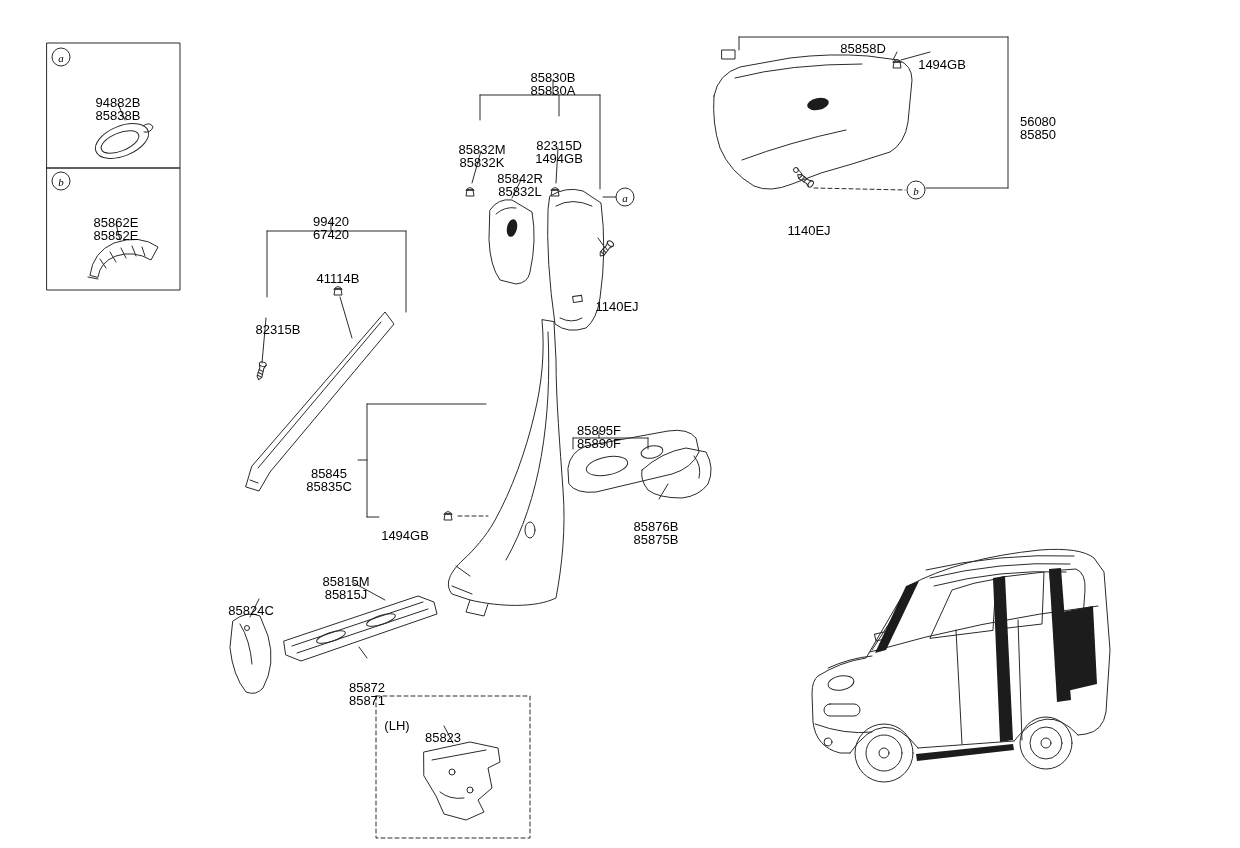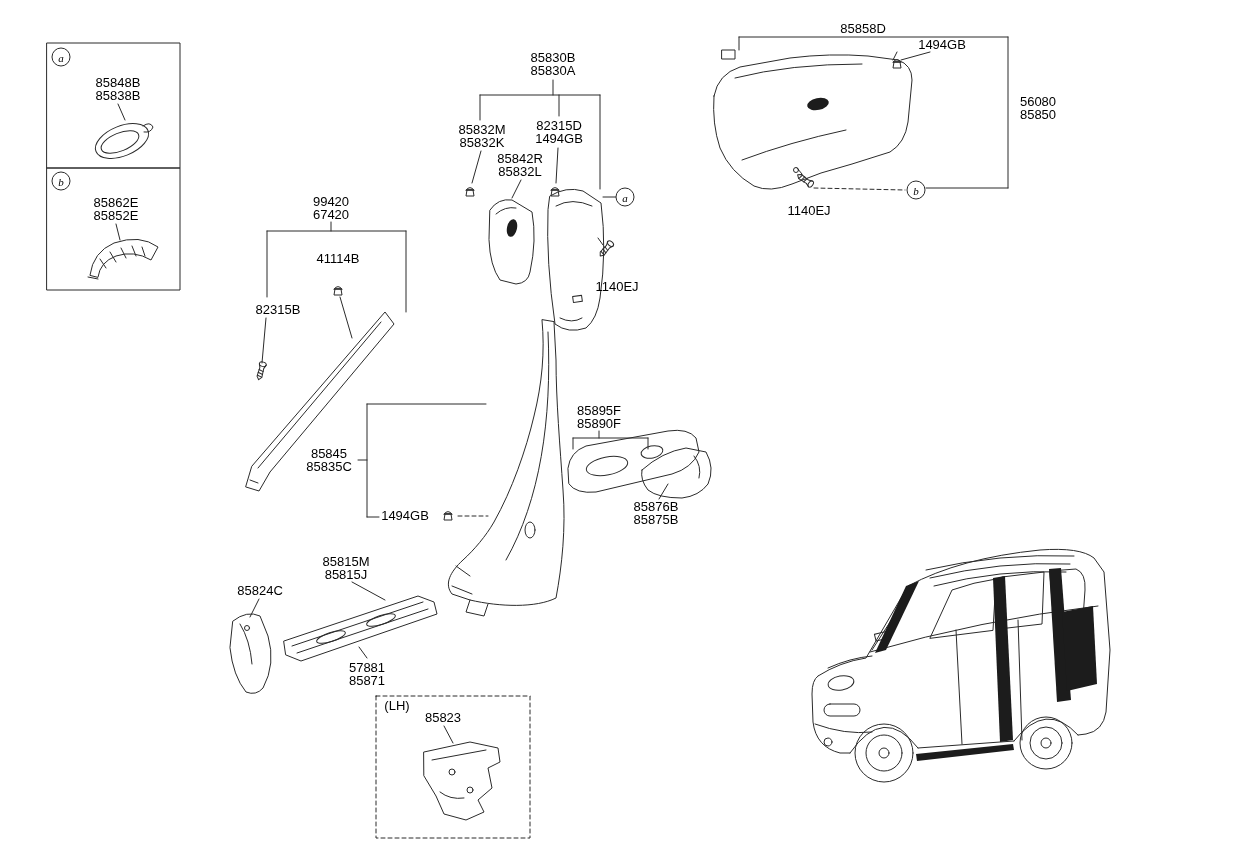--- a/index.html
+++ b/index.html
@@ -4,21 +4,21 @@
 <style>
   html,body{margin:0;padding:0;background:#fff;}
   #stage{position:relative;width:1240px;height:848px;background:#ffffff;overflow:hidden;
          font-family:"Liberation Sans", sans-serif;}
   #art{position:absolute;left:0;top:0;}
   #art path,#art line,#art rect,#art circle,#art ellipse,#art polyline,#art polygon{
       stroke:#2b2b2b;fill:none;stroke-width:1;stroke-linecap:round;stroke-linejoin:round;}
   #art .dark{fill:#1c1c1c;stroke:none;}
   #art .dash{stroke-dasharray:4 3;}
   .callout{position:absolute;transform:translateX(-50%);text-align:center;color:#000;
-           font-size:13px;line-height:13px;white-space:nowrap;}
+           font-size:13px;line-height:13px;white-space:nowrap;margin-top:20px;}
   .marker{position:absolute;width:17px;height:17px;border:1px solid #2b2b2b;border-radius:50%;
           transform:translate(-50%,-50%);display:flex;align-items:center;justify-content:center;
           background:#fff;font-family:"Liberation Serif", serif;font-style:italic;font-size:11px;color:#000;}
 </style>
 </head>
 <body>
 
 <div id="stage">
 
   <svg id="art" width="1240" height="848" viewBox="0 0 1240 848">
@@ -202,21 +202,21 @@
       <span>b</span>
     </div>
   <div class="marker" style="left:625px;top:197px">
       <span>a</span>
     </div>
   <div class="marker" style="left:916px;top:190px">
       <span>b</span>
     </div>
 
   <div class="callout" style="left:118px;top:76px">
-    <div>85848B</div>
+    <div>94882B</div>
     <div>85838B</div>
   </div>
   <div class="callout" style="left:116px;top:196px">
     <div>85862E</div>
     <div>85852E</div>
   </div>
   <div class="callout" style="left:331px;top:195px">
     <div>99420</div>
     <div>67420</div>
   </div>
@@ -257,25 +257,25 @@
     <div>85890F</div>
   </div>
   <div class="callout" style="left:656px;top:500px">
     <div>85876B</div>
     <div>85875B</div>
   </div>
   <div class="callout" style="left:346px;top:555px">
     <div>85815M</div>
     <div>85815J</div>
   </div>
-  <div class="callout" style="left:260px;top:584px">
+  <div class="callout" style="left:251px;top:584px">
     <div>85824C</div>
   </div>
   <div class="callout" style="left:367px;top:661px">
-    <div>57881</div>
+    <div>85872</div>
     <div>85871</div>
   </div>
   <div class="callout" style="left:397px;top:699px">
     <div>(LH)</div>
   </div>
   <div class="callout" style="left:443px;top:711px">
     <div>85823</div>
   </div>
   <div class="callout" style="left:863px;top:22px">
     <div>85858D</div>

